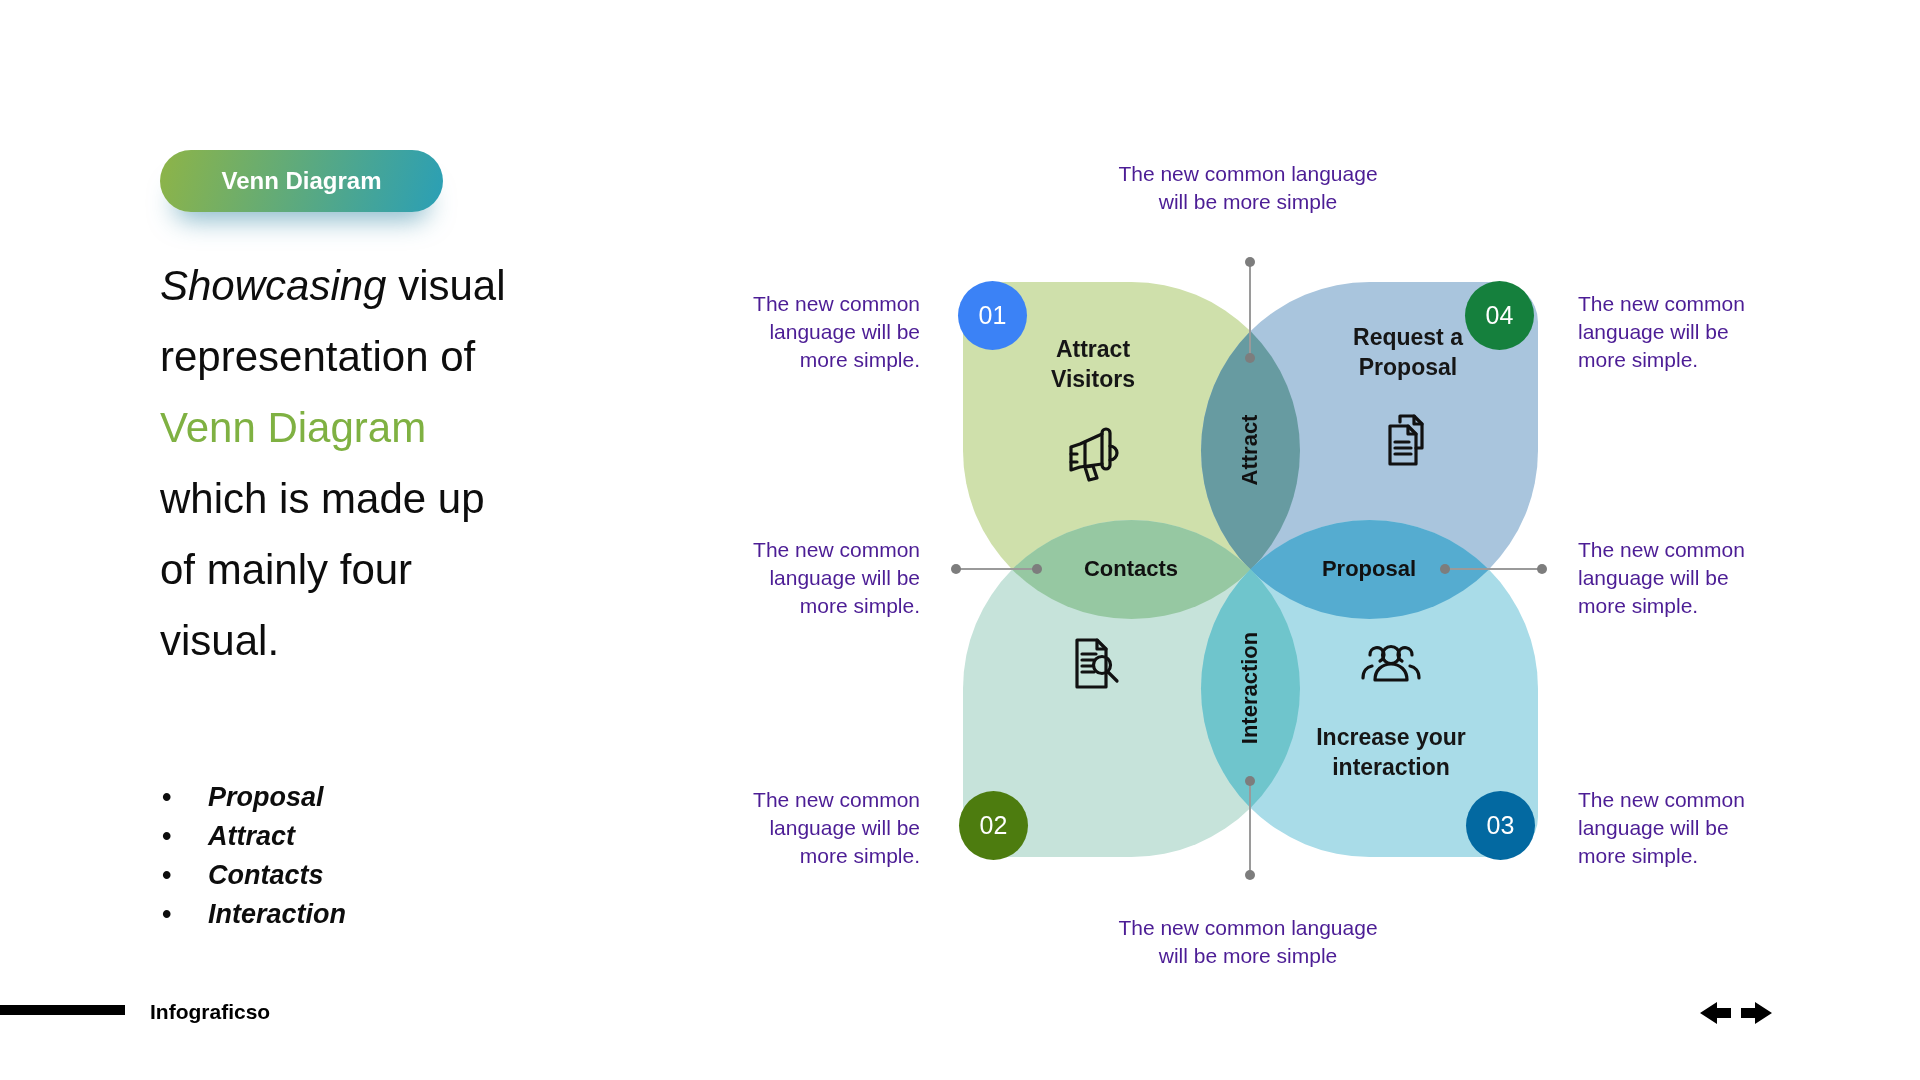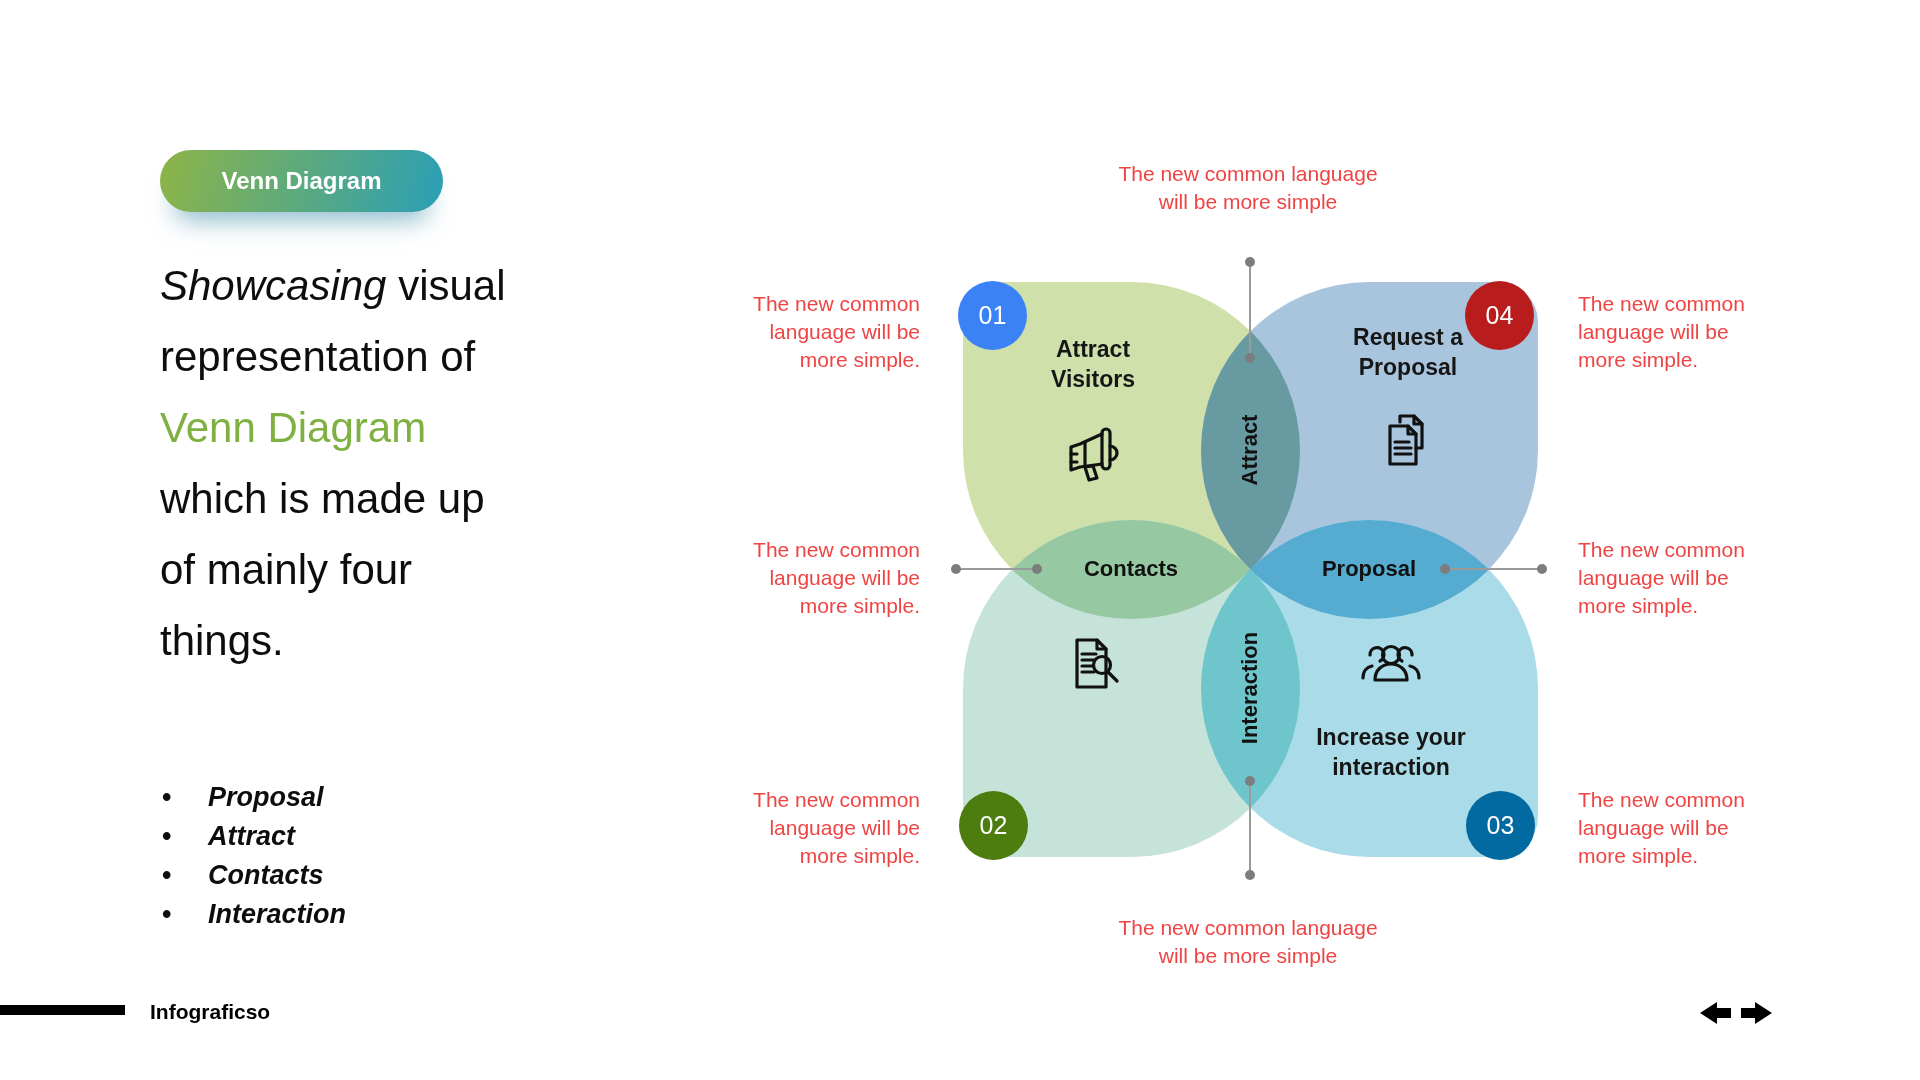--- a/index.html
+++ b/index.html
@@ -23,21 +23,21 @@
   .bullets{
     position:absolute;left:160px;top:778px;margin:0;padding:0;list-style:none;
     font-size:27px;line-height:39px;font-weight:bold;font-style:italic;color:#0d0d0d;
   }
   .bullets li{position:relative;padding-left:48px;}
   .bullets li::before{content:"•";position:absolute;left:2px;top:0;font-style:normal;}
   .footer-bar{position:absolute;left:0;top:1005px;width:125px;height:10px;background:#000;}
   .brand{position:absolute;left:150px;top:1000px;font-size:21px;font-weight:bold;color:#000;}
   .nav{position:absolute;left:1700px;top:1000px;width:72px;height:26px;}
   
-  .caption{position:absolute;font-size:21px;line-height:28px;color:#ef4444;}
+  .caption{position:absolute;font-size:21px;line-height:28px;color:#4c1d95;}
   .cap-center{width:340px;text-align:center;}
   .cap-left{width:220px;text-align:right;}
   .cap-right{width:220px;text-align:left;}
   
   .venn{position:absolute;left:963px;top:282px;width:575px;height:575px;}
   .petal{position:absolute;width:337px;height:337px;}
   .petal.tl{left:0;top:0;border-radius:40px 50% 50% 50%;}
   .petal.tr{left:238px;top:0;border-radius:50% 40px 50% 50%;}
   .petal.bl{left:0;top:238px;border-radius:50% 50% 50% 40px;}
   .petal.br{left:238px;top:238px;border-radius:50% 50% 40px 50%;}
@@ -89,21 +89,21 @@
   <div class="pill">
     <span>Venn Diagram</span>
   </div>
 
   <div class="headline">
     <span class="it">Showcasing</span><span> visual</span><br>
     <span>representation of</span><br>
     <span style="color: rgb(127, 177, 66);">Venn Diagram</span><br>
     <span>which is made up</span><br>
     <span>of mainly four</span><br>
-    <span>things.</span>
+    <span>visual.</span>
   </div>
 
   <ul class="bullets">
     <li><span>Proposal</span></li>
     <li><span>Attract</span></li>
     <li><span>Contacts</span></li>
     <li><span>Interaction</span></li>
   </ul>
 
   <div class="footer-bar"></div>
@@ -166,21 +166,21 @@
     <div class="leaf h contacts" style="background-color: rgb(150, 200, 162);"></div>
     <div class="leaf h proposal" style="background-color: rgb(85, 172, 208);"></div>
     <div class="leaf v interaction" style="background-color: rgb(111, 197, 204);"></div>
 
     <div class="lens-label vert" style="left:287px;top:168px;">Attract</div>
     <div class="lens-label" style="left:168px;top:287px;">Contacts</div>
     <div class="lens-label" style="left:406px;top:287px;">Proposal</div>
     <div class="lens-label vert" style="left:287px;top:406px;">Interaction</div>
 
     <div class="badge b01" style="background-color: #3b82f6;">01</div>
-    <div class="badge b04" style="background-color: #b91c1c;">04</div>
+    <div class="badge b04" style="background-color: #15803d;">04</div>
     <div class="badge b02" style="background-color: #4d7c0f;">02</div>
     <div class="badge b03" style="background-color: #0369a1;">03</div>
 
     <div class="petal-content pc-tl">
       <div class="petal-title">
         <span>Attract</span>
         <span>Visitors</span>
       </div>
       <svg class="picon" viewBox="0 0 64 64">
         <rect x="41" y="9" width="8" height="40" rx="4"></rect>

